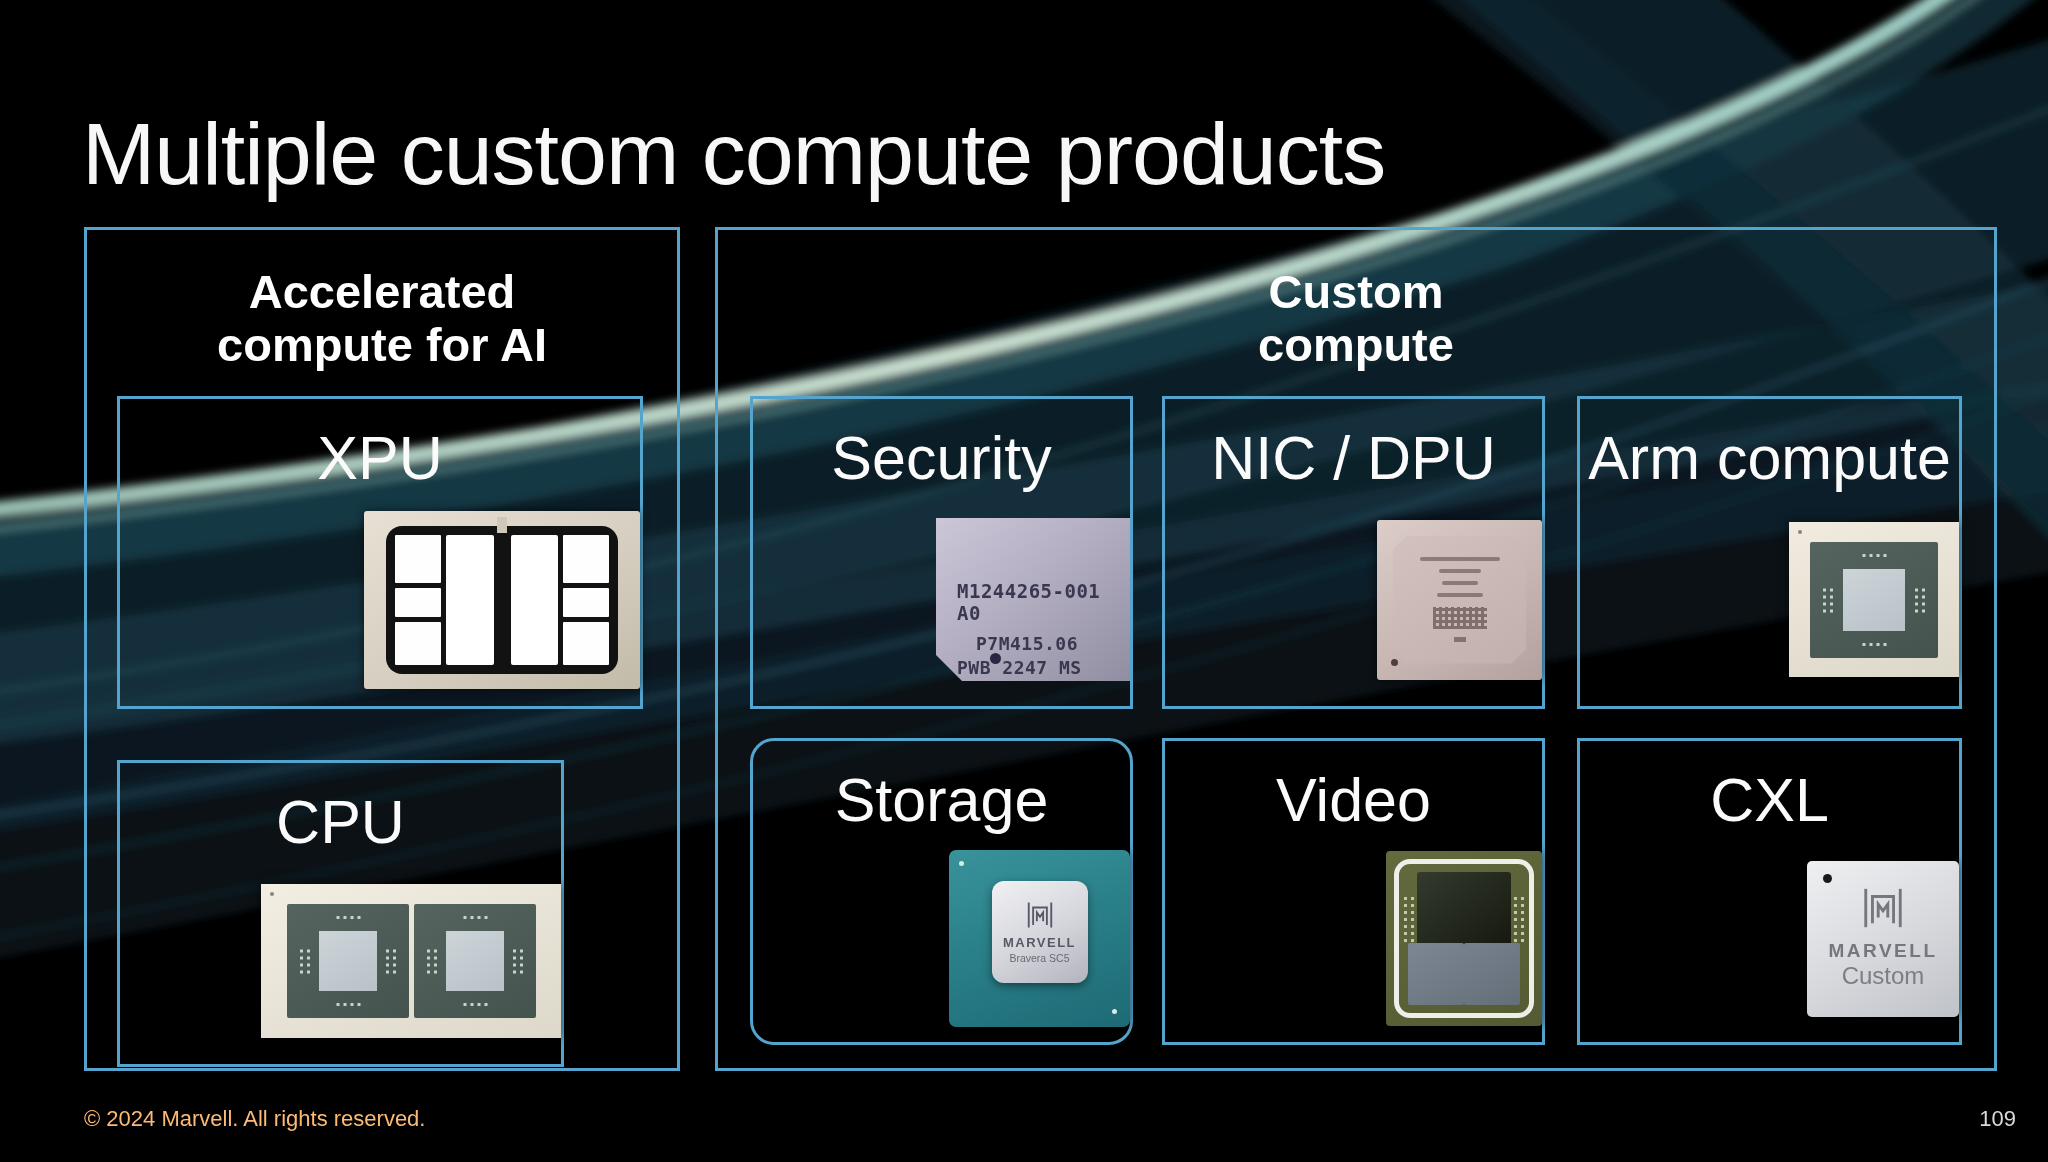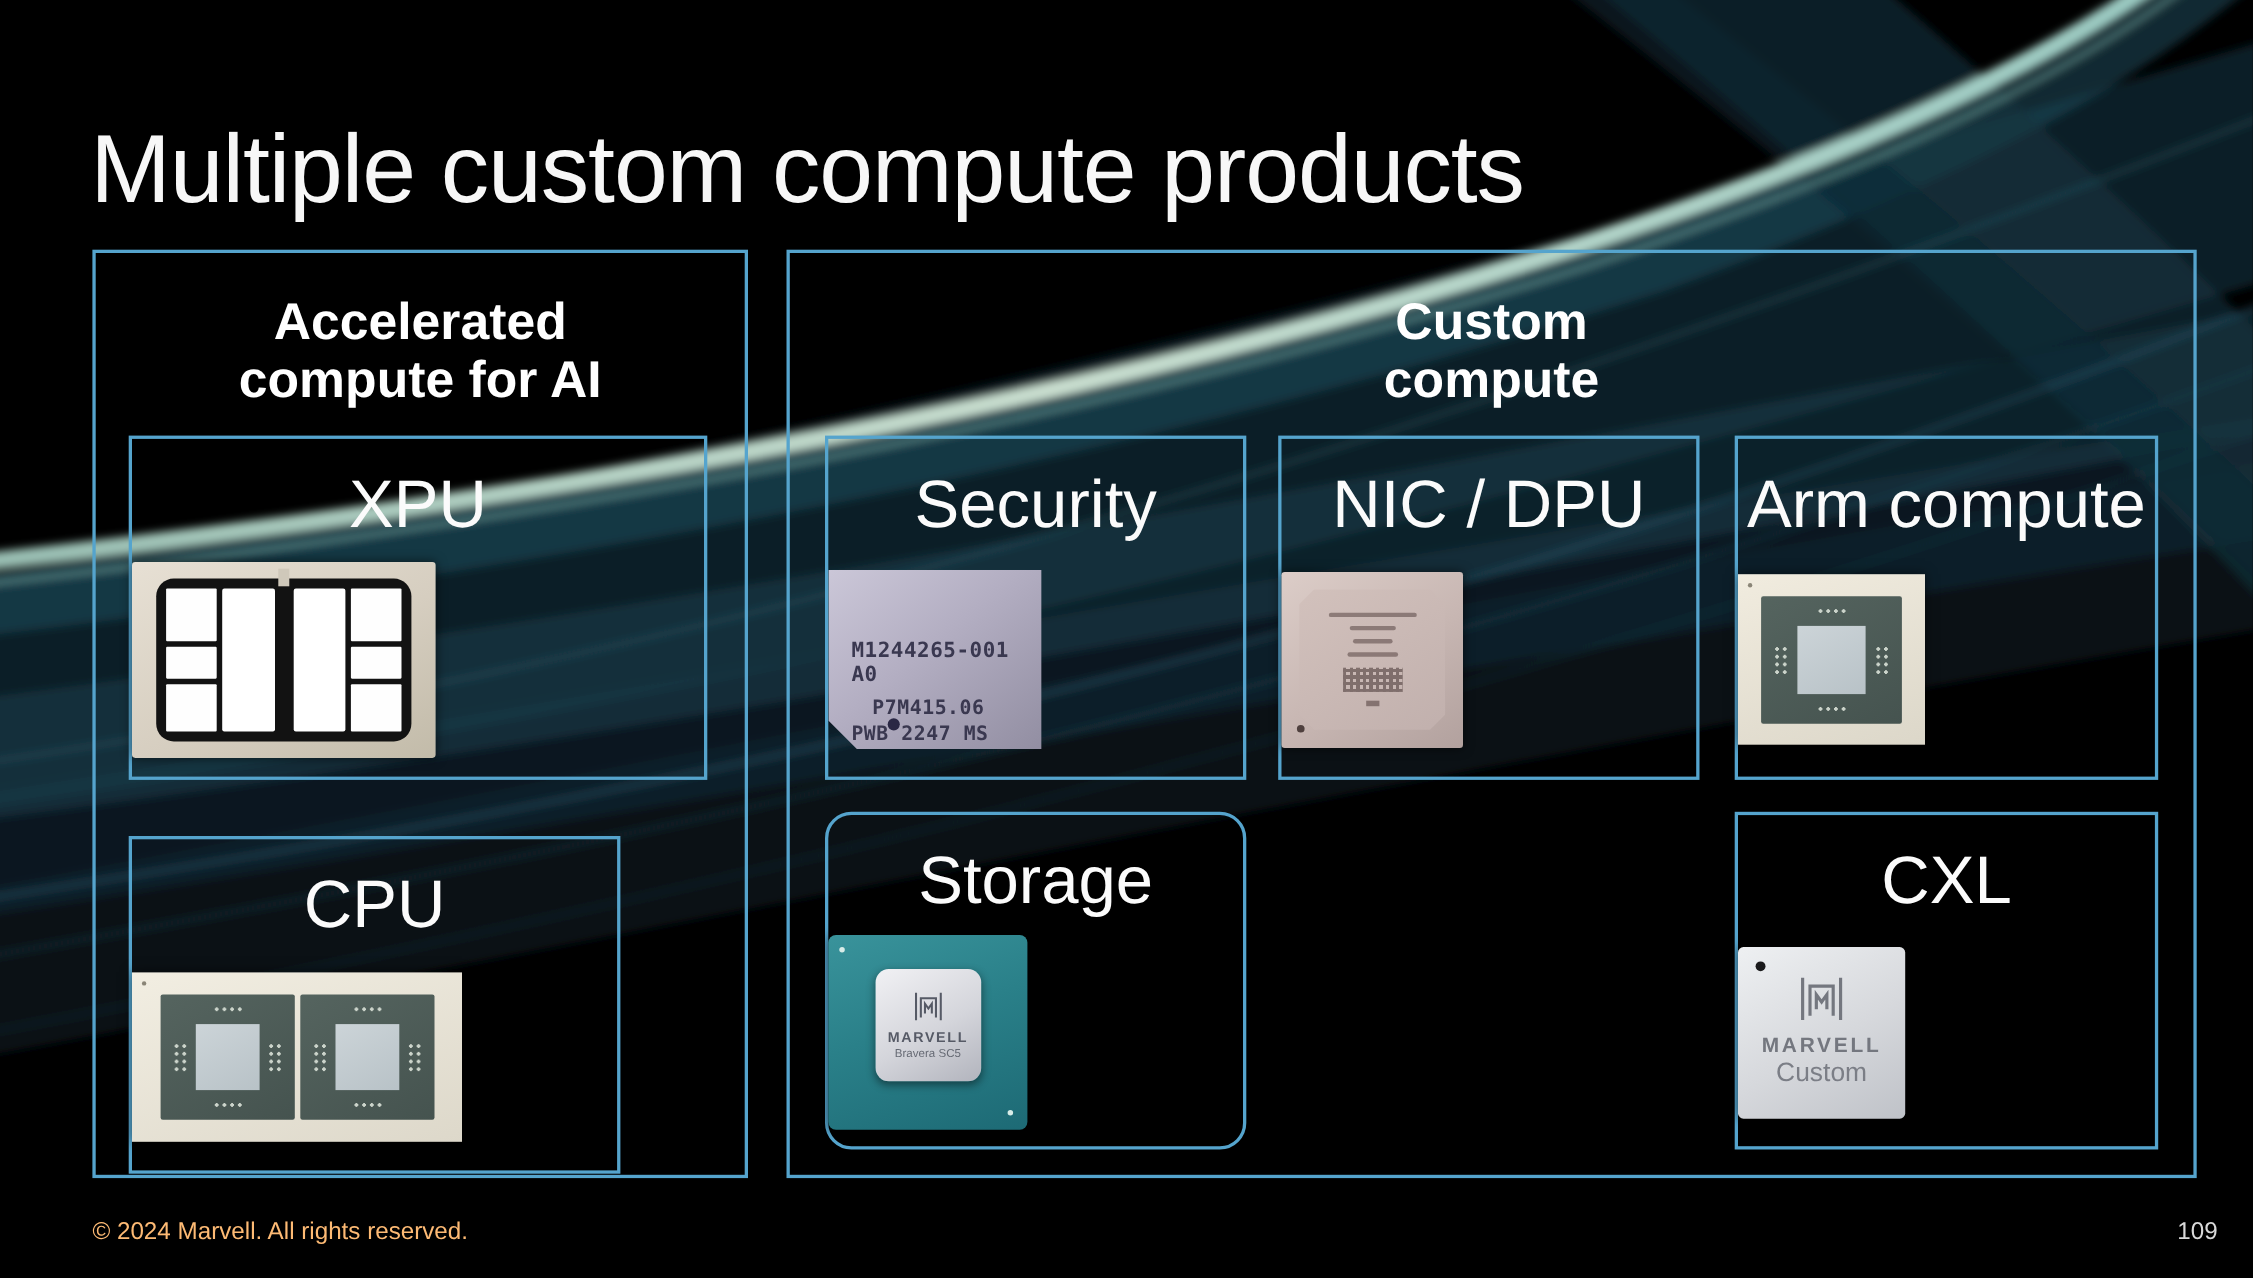--- a/index.html
+++ b/index.html
@@ -35,21 +35,21 @@
   .p-cpu { left:30px; top:530px; width:447px; height:307px; }
   
   .p-security { left:32px;  top:166px; width:383px; height:313px; }
   .p-nic      { left:444px; top:166px; width:383px; height:313px; }
   .p-arm      { left:859px; top:166px; width:385px; height:313px; }
   .p-storage  { left:32px;  top:508px; width:383px; height:307px;border-radius:24px; }
   .p-video    { left:444px; top:508px; width:383px; height:307px; }
   .p-cxl      { left:859px; top:508px; width:385px; height:307px; }
 
   .product-label { margin-top:24px; font-size:61px; font-weight:400; color:#fbfbfb; }
-  .chip-area { flex:1; width:100%; display:flex; align-items:center; justify-content:flex-start; }
+  .chip-area { flex:1; width:100%; display:flex; align-items:center; justify-content:flex-end; }
 
   
   .chip-xpu { width:276px; height:178px; position:relative; border-radius:3px;
     background:linear-gradient(150deg,#e7e0d4 0%,#d6cec0 55%,#c2bba9 100%);
     box-shadow:0 0 10px rgba(0,0,0,.6); }
   .xpu-notch { position:absolute; top:6px; left:50%; transform:translateX(-50%);
     width:10px; height:16px; background:#cfc8ba; z-index:3; }
   .xpu-frame { position:absolute; top:15px; bottom:15px; left:22px; right:22px;
     background:#121212; border-radius:16px; padding:9px; display:flex; gap:5px; z-index:2; }
   .xpu-col { width:46px; display:flex; flex-direction:column; gap:5px; }
@@ -316,20 +316,33 @@
             <path d="M13 40 V12 H35 V40"></path>
             <path d="M19 34 V20 L24 27 L29 20 V34"></path>
           </svg>
           <div class="st-brand">MARVELL</div>
           <div class="st-product">Bravera SC5</div>
         </div>
       </div>
     </div>
   </div>
 
+  <div class="product p-video">
+    <div class="product-label">Video</div>
+    <div class="chip-area">
+      <div class="chip-video">
+        <div class="vid-trace"></div>
+        <div class="vid-die"></div>
+        <div class="vid-mem vid-mem-l"></div>
+        <div class="vid-mem vid-mem-r"></div>
+        <div class="vdots vdots-l"></div>
+        <div class="vdots vdots-r"></div>
+      </div>
+    </div>
+  </div>
 
   <div class="product p-cxl">
     <div class="product-label">CXL</div>
     <div class="chip-area">
       <div class="chip-cxl">
         <div class="cxl-dot"></div>
         <svg class="marvell-logo cxl-logo" width="46" height="46" viewBox="0 0 48 48" fill="none" stroke="currentColor" stroke-width="3">
           <path d="M6 4 V44"></path>
             <path d="M42 4 V44"></path>
           <path d="M13 40 V12 H35 V40"></path>

